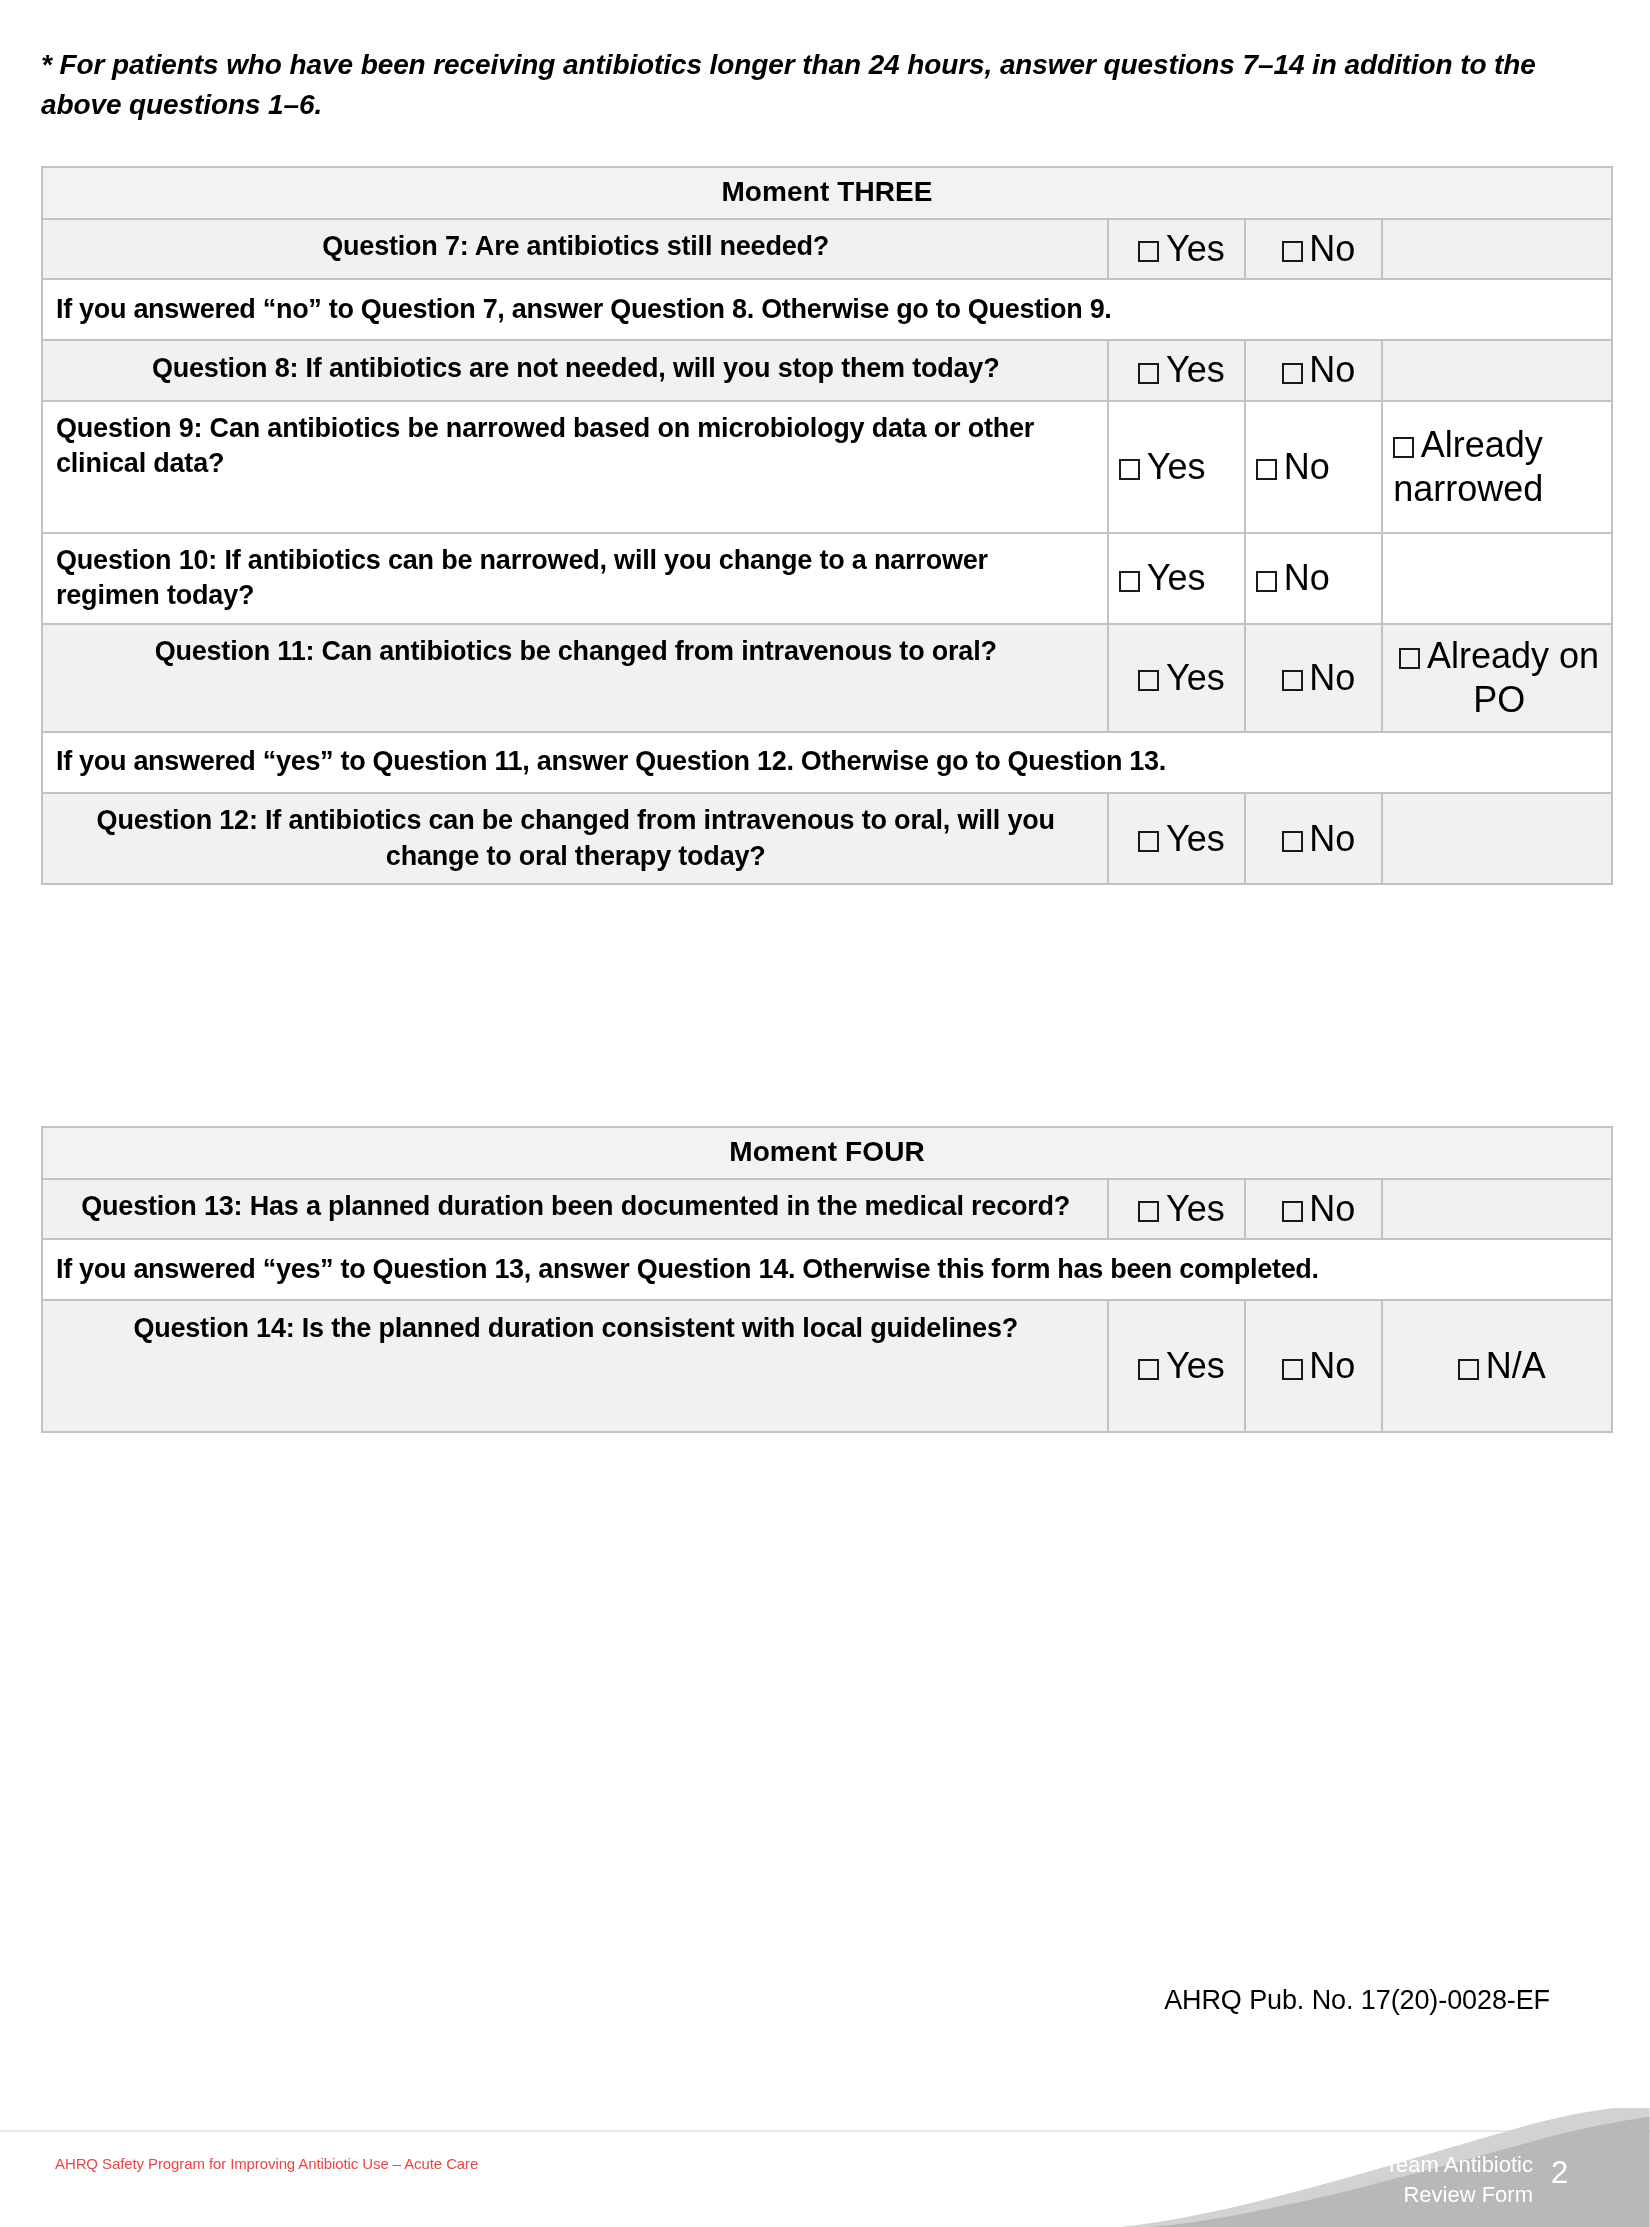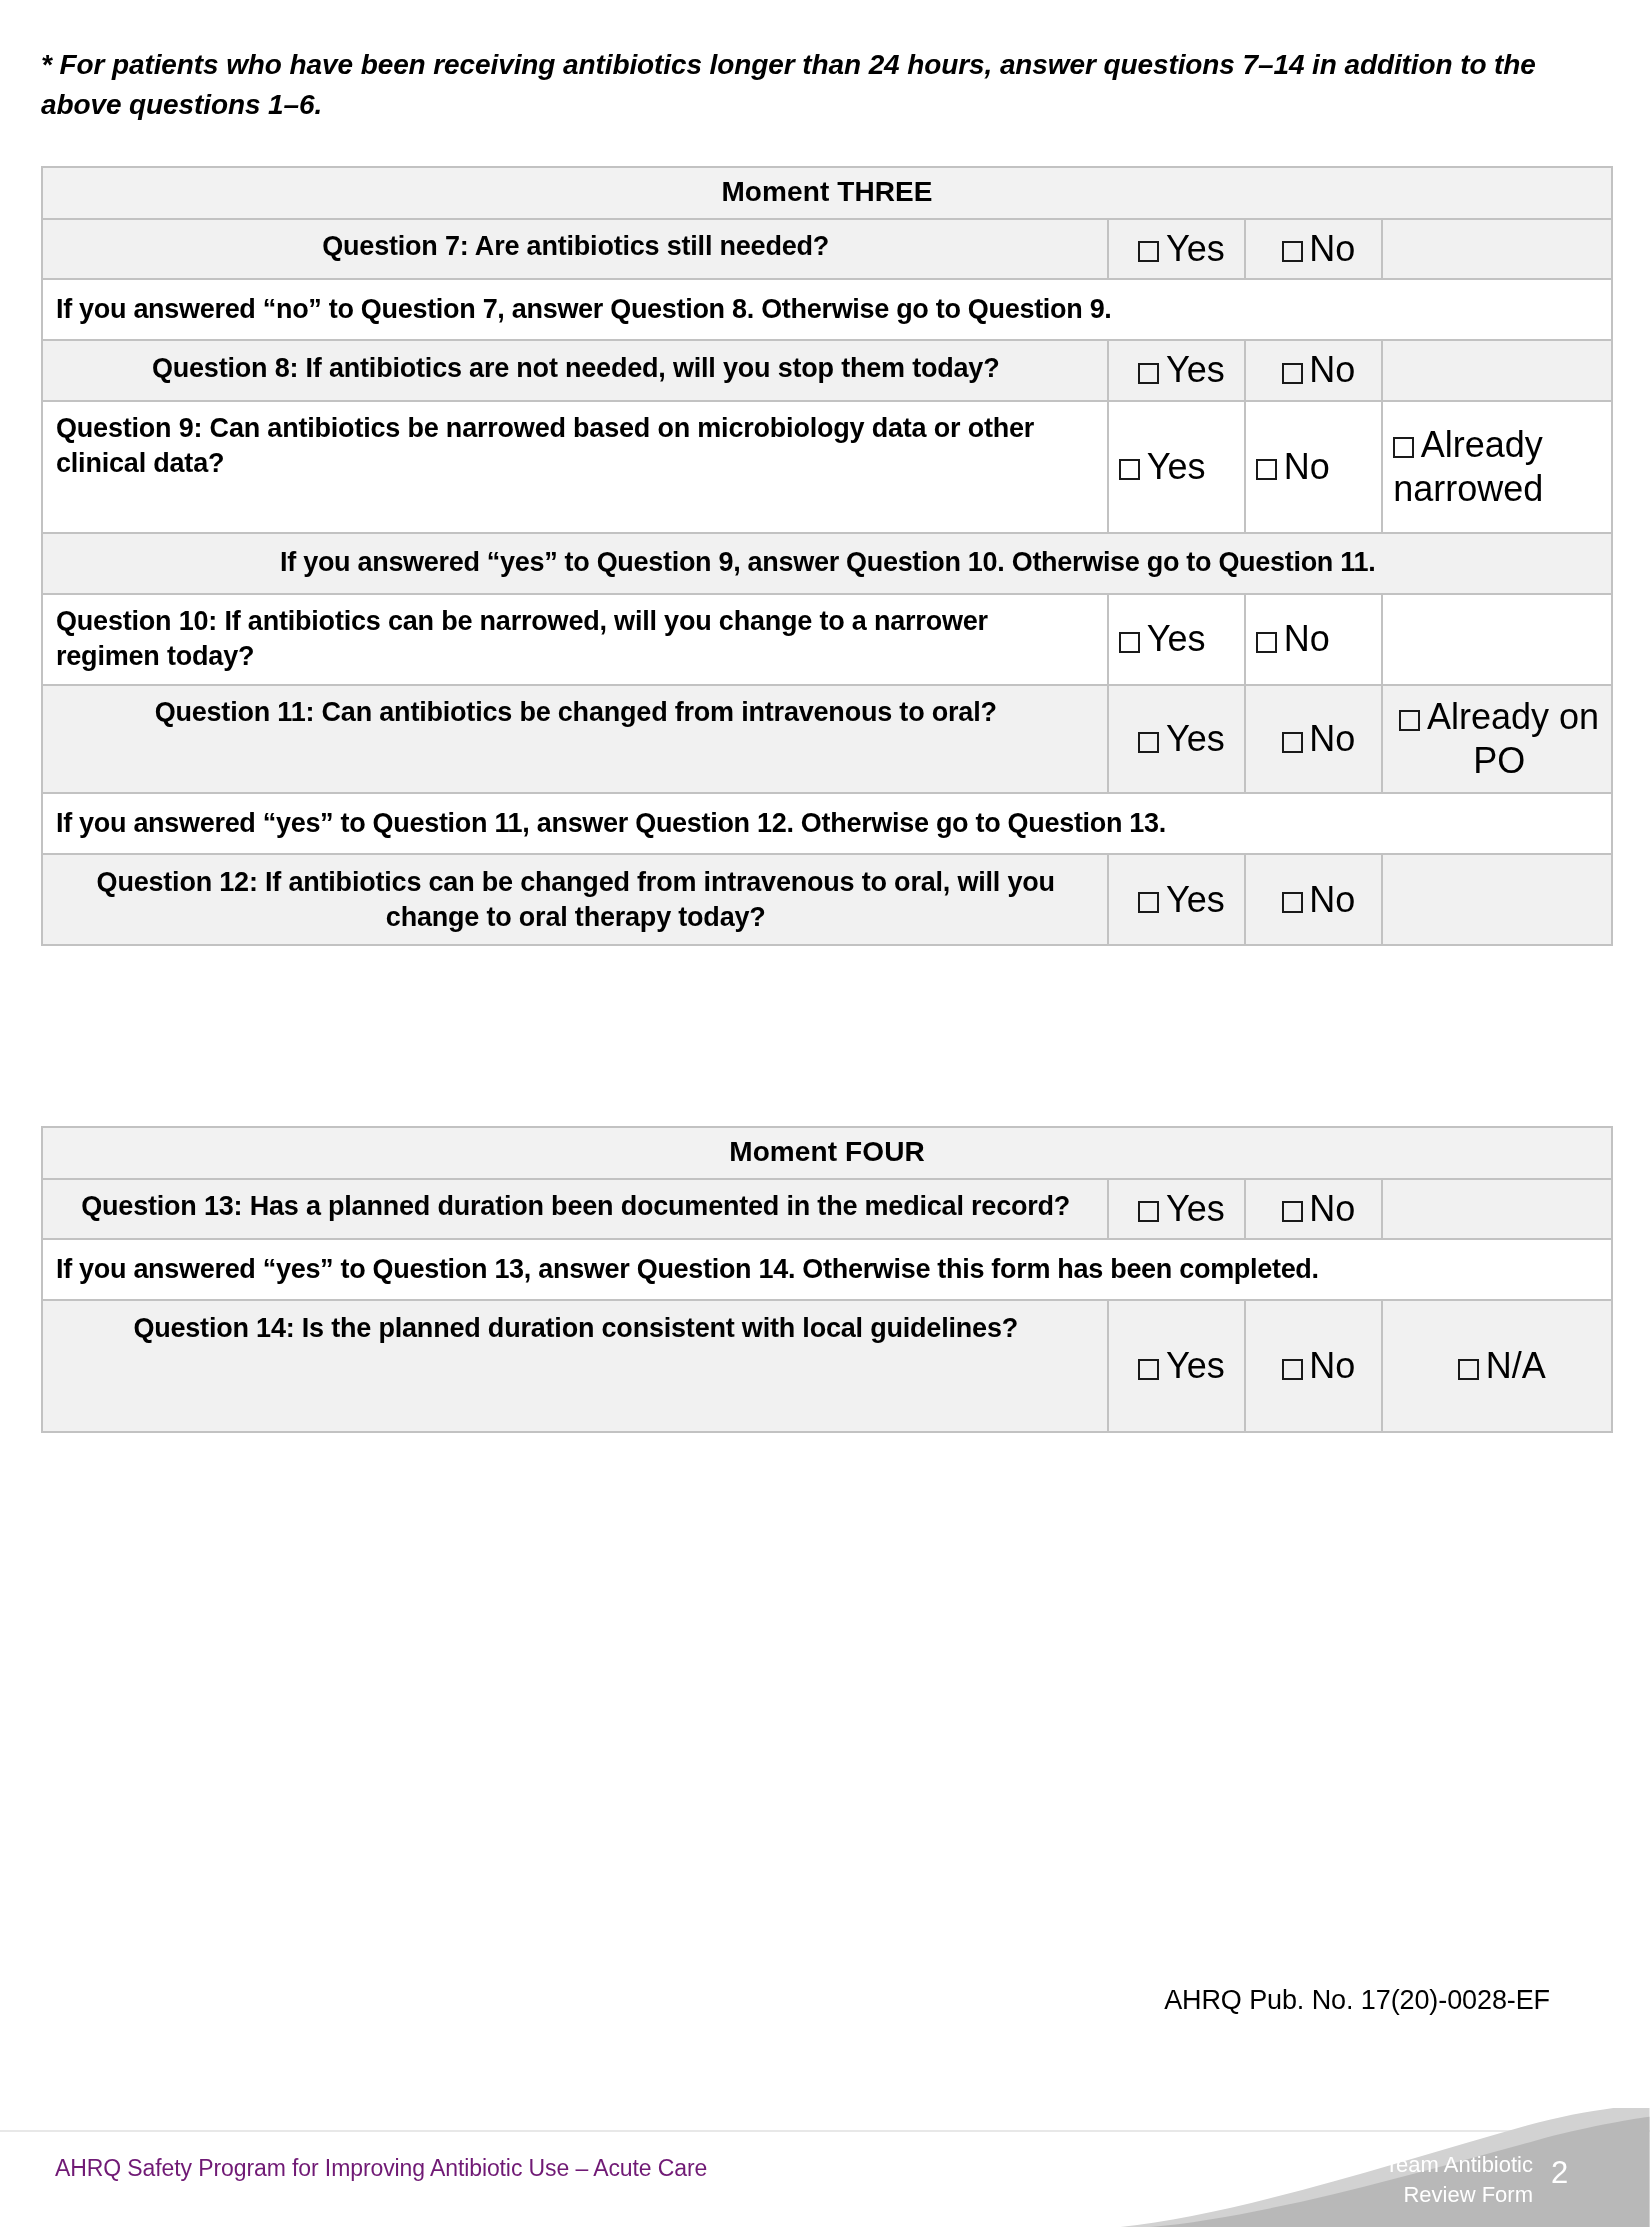--- a/index.html
+++ b/index.html
@@ -136,22 +136,22 @@
     left: 0;
     top: 2130px;
     width: 1651px;
     height: 1.5px;
     background: #e8e8e8;
   }
   .footer-left {
     position: absolute;
     left: 55px;
     top: 2155px;
-    font-size: 23px;
-    color: #701a75;
+    font-size: 15px;
+    color: #ef4444;
     letter-spacing: -0.1px;
   }
   .footer-graphic {
     position: absolute;
     left: 1120px;
     top: 2108px;
     width: 530px;
     height: 119px;
     overflow: hidden;
   }
@@ -228,23 +228,20 @@
           <span class="cb"></span><span class="opt-label">Yes</span>
         </td>
         <td class="opt-cell bg-white">
           <span class="cb"></span><span class="opt-label">No</span>
         </td>
         <td class="opt-cell wrap bg-white">
           <span class="cb"></span><span class="opt-label">Already narrowed</span>
         </td>
       </tr>
 
-      <tr>
-        <td class="instr-cell bg-shade" colspan="4">If you answered “yes” to Question 9, answer Question 10. Otherwise go to Question 11.</td>
-      </tr>
 
       <tr>
         <td class="q-cell bg-white">Question 10: If antibiotics can be narrowed, will you change to a narrower regimen today?</td>
         <td class="opt-cell bg-white">
           <span class="cb"></span><span class="opt-label">Yes</span>
         </td>
         <td class="opt-cell bg-white">
           <span class="cb"></span><span class="opt-label">No</span>
         </td>
         <td class="opt-cell blank bg-white"></td>

